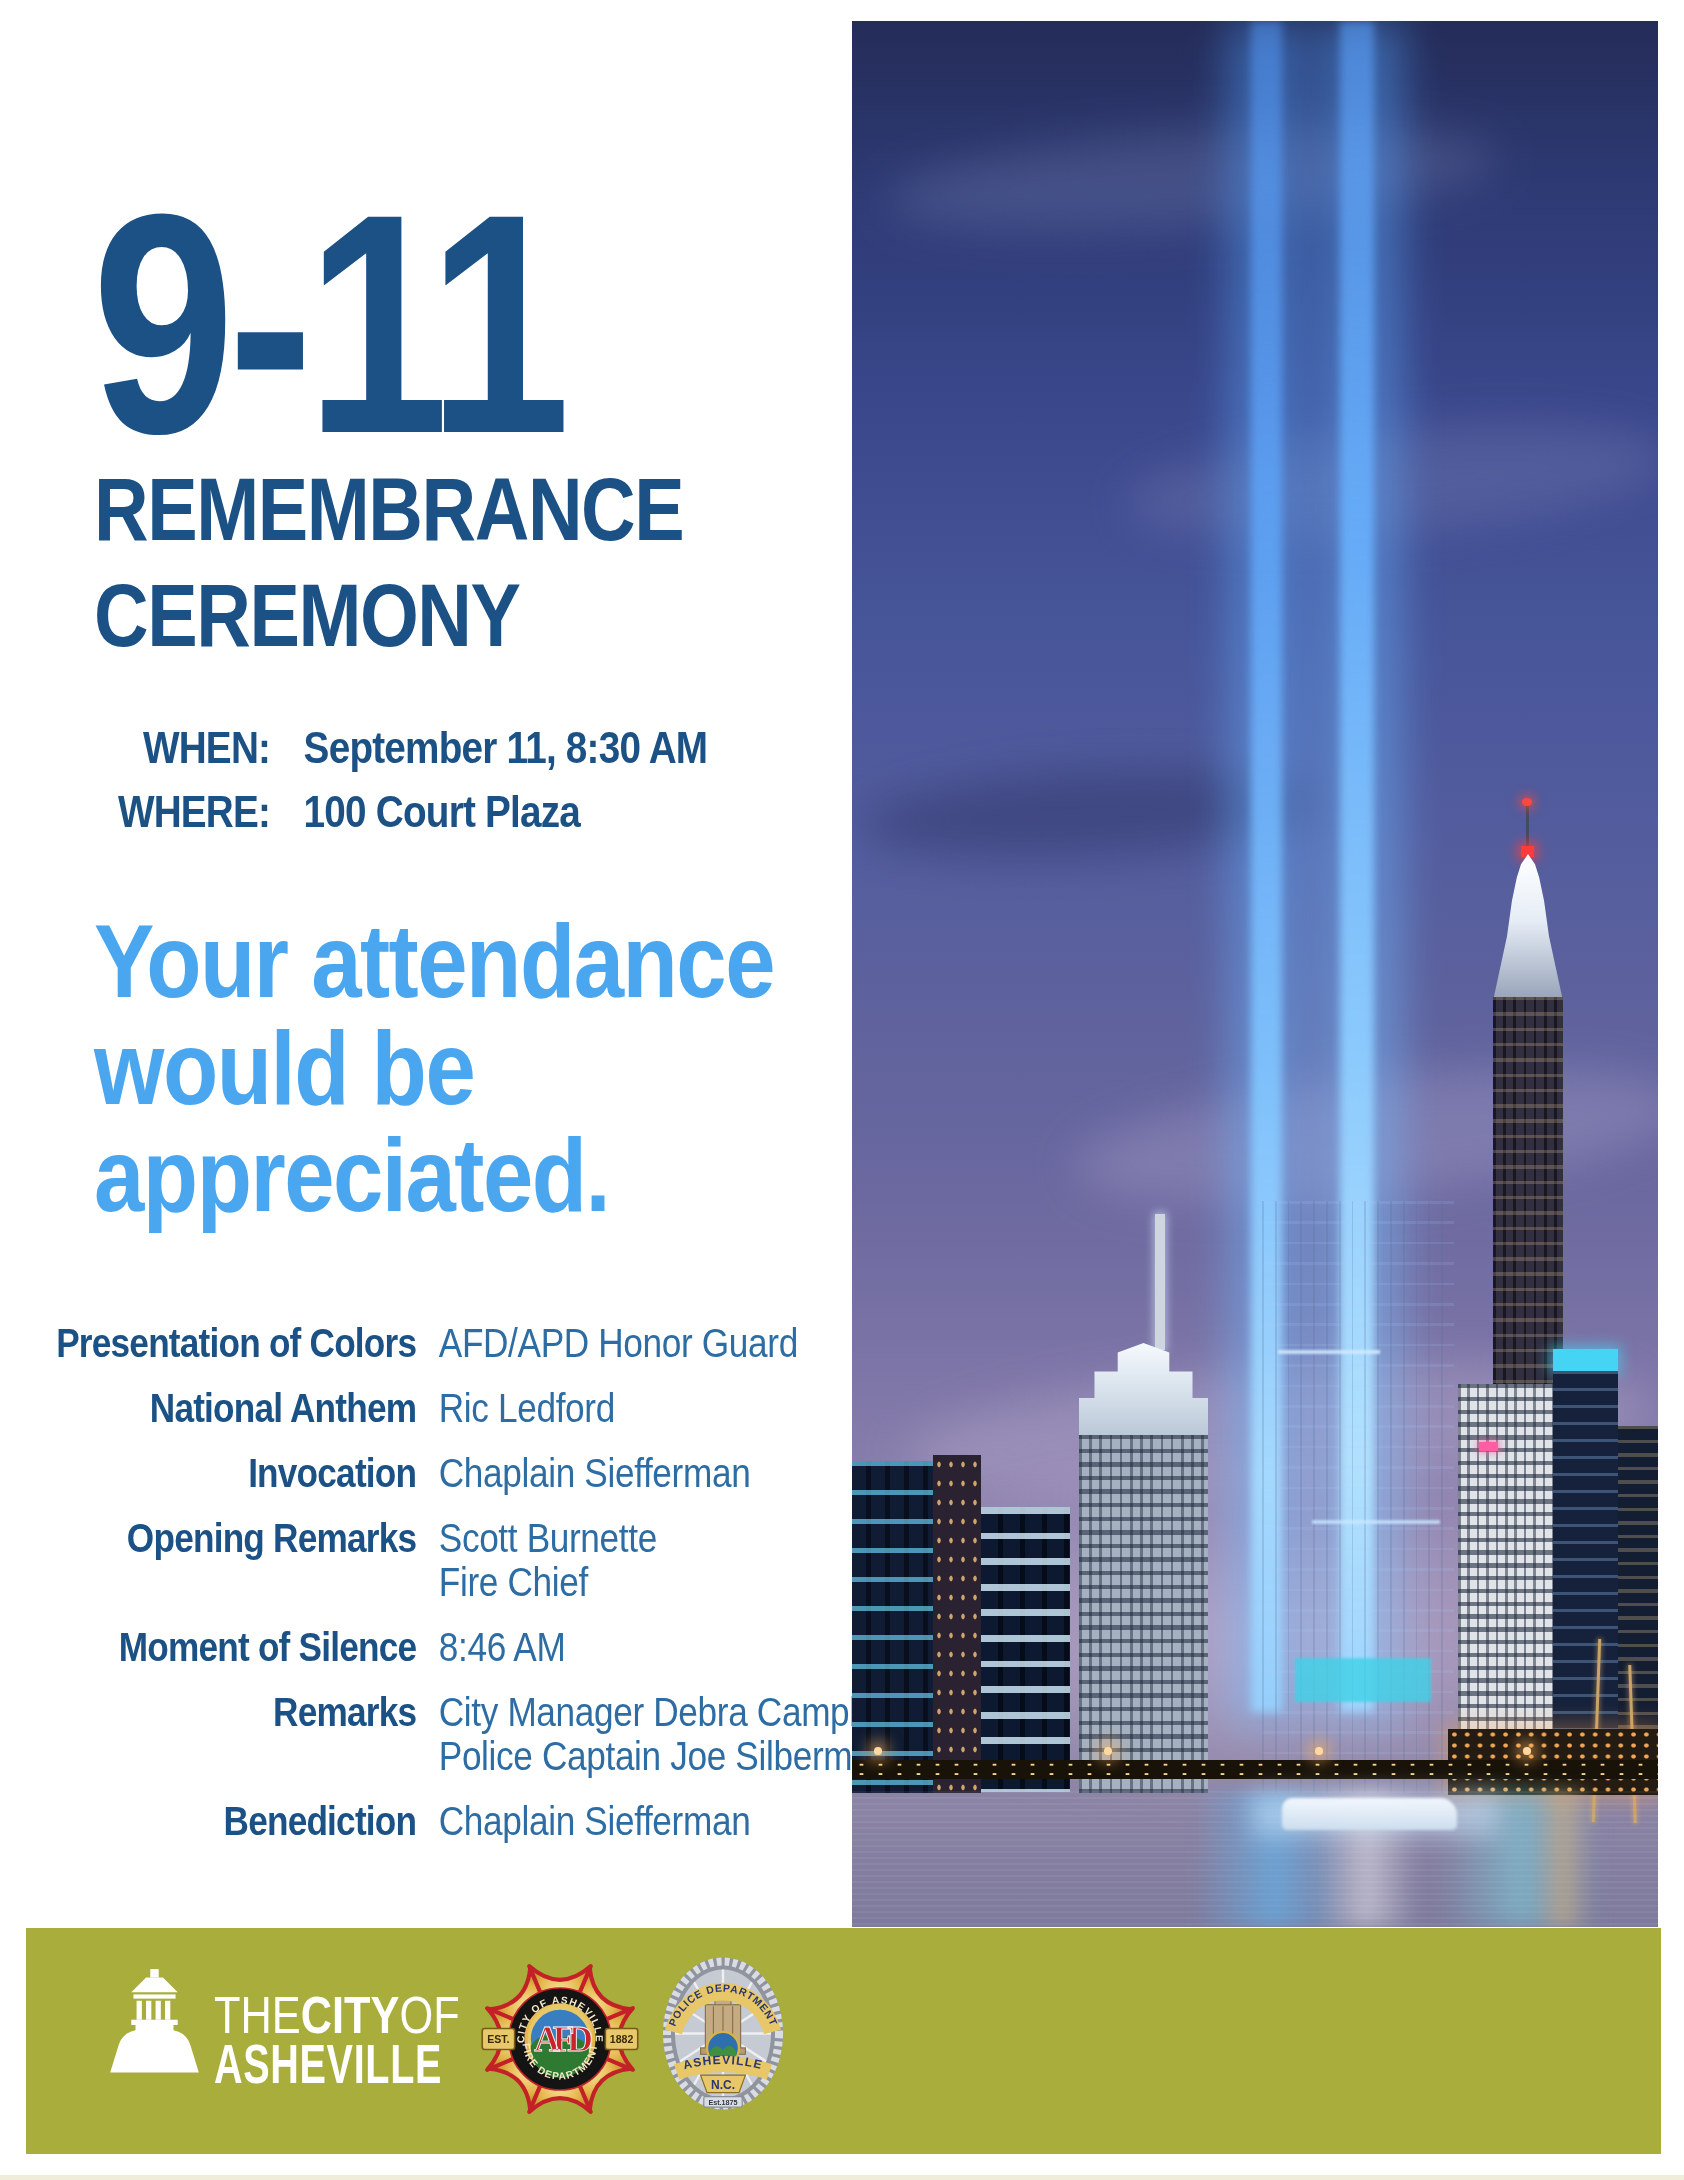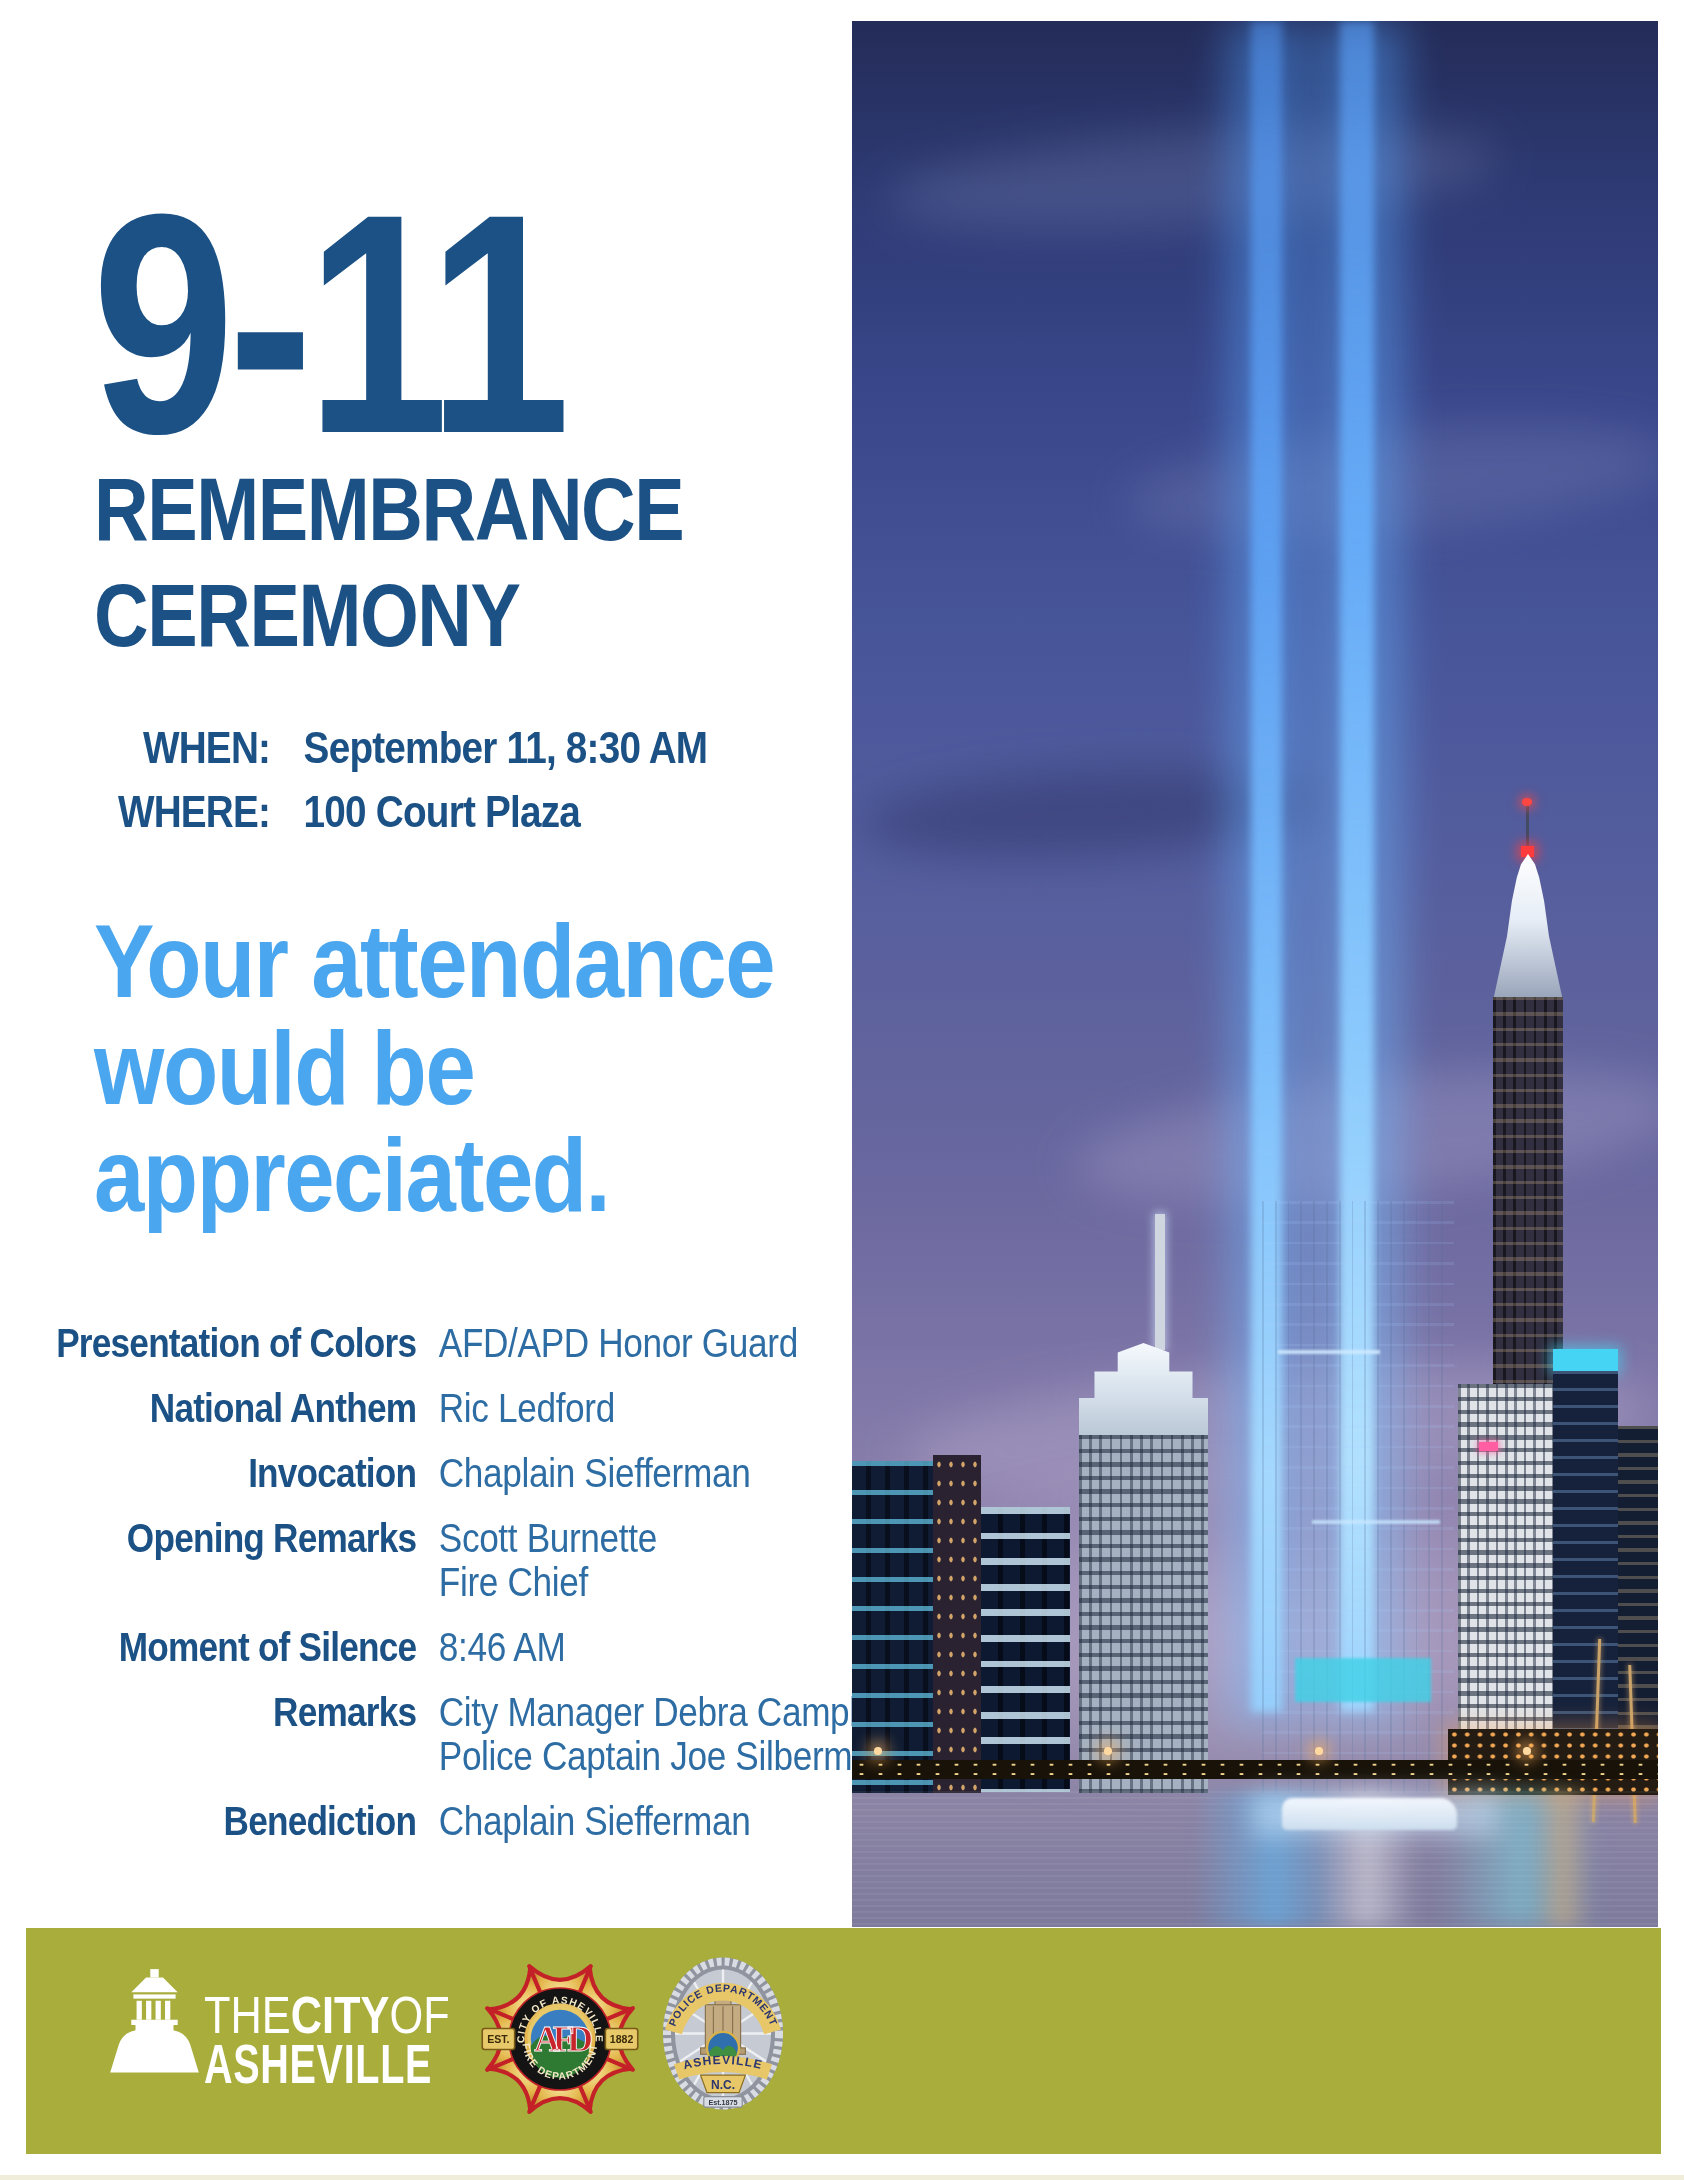--- a/index.html
+++ b/index.html
@@ -118,21 +118,21 @@
     background-image:repeating-linear-gradient(180deg,rgba(255,255,255,0.06) 0 1.7px,rgba(0,0,0,0) 1.7px 6px);}
   .refl{top:1770px;height:136px;}
   .refl-beam{left:341px;width:162px;background:linear-gradient(90deg,rgba(0,0,0,0),rgba(94,184,242,0.6),rgba(0,0,0,0));filter:blur(6.8px);}
   .refl-cyan{left:588px;width:162px;background:linear-gradient(90deg,rgba(0,0,0,0),rgba(122,230,235,0.45),rgba(0,0,0,0));filter:blur(10.2px);}
   .refl-warm{left:681px;width:60px;background:linear-gradient(90deg,rgba(0,0,0,0),rgba(240,180,100,0.4),rgba(0,0,0,0));filter:blur(6.8px);}
   .refl-white{left:464px;width:102px;background:linear-gradient(90deg,rgba(0,0,0,0),rgba(255,255,255,0.45),rgba(0,0,0,0));filter:blur(8.5px);}
 
   
   .footer-bar{left:25.6px;top:1928px;width:1635px;height:226px;background:#a9ad3b;}
   .city-icon{left:101px;top:1967px;width:107px;height:116px;}
-  .city-text{left:204px;top:1992px;color:#ffffff;}
+  .city-text{left:214px;top:1992px;color:#ffffff;}
   .city-line1{font-size:51px;line-height:48px;transform:scaleX(0.85);transform-origin:0 0;white-space:nowrap;}
   .city-line1 .thin{font-weight:400;}
   .city-line1 .boldseg{font-weight:700;}
   .city-line2{font-size:55px;line-height:49px;font-weight:700;transform:scaleX(0.72);transform-origin:0 0;white-space:nowrap;letter-spacing:0.9px;}
   .fire-badge{left:479px;top:1958px;width:162px;height:162px;}
   .police-badge{left:659px;top:1950px;width:128px;height:167px;}
   .bottom-edge{left:0;top:2175px;width:1685px;height:6px;background:#f0edda;}
 </style>
 </head>
 <body>

